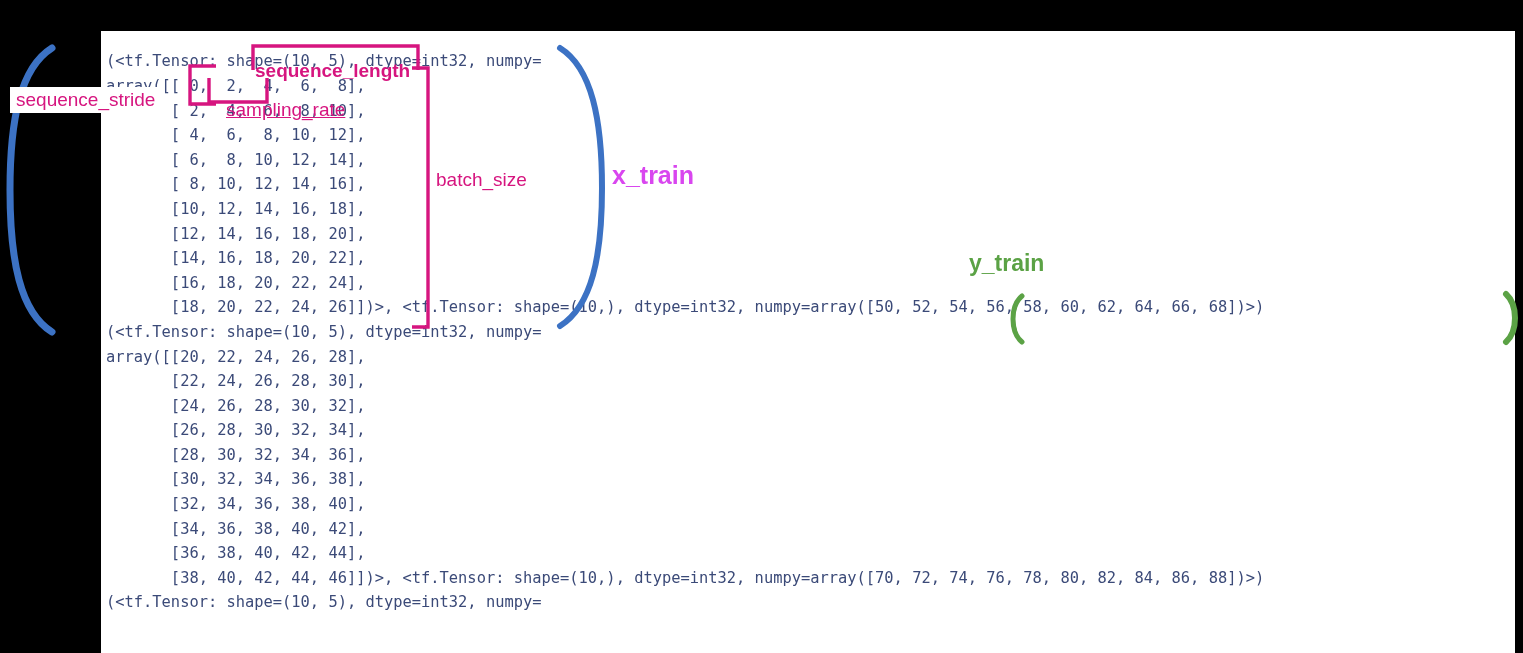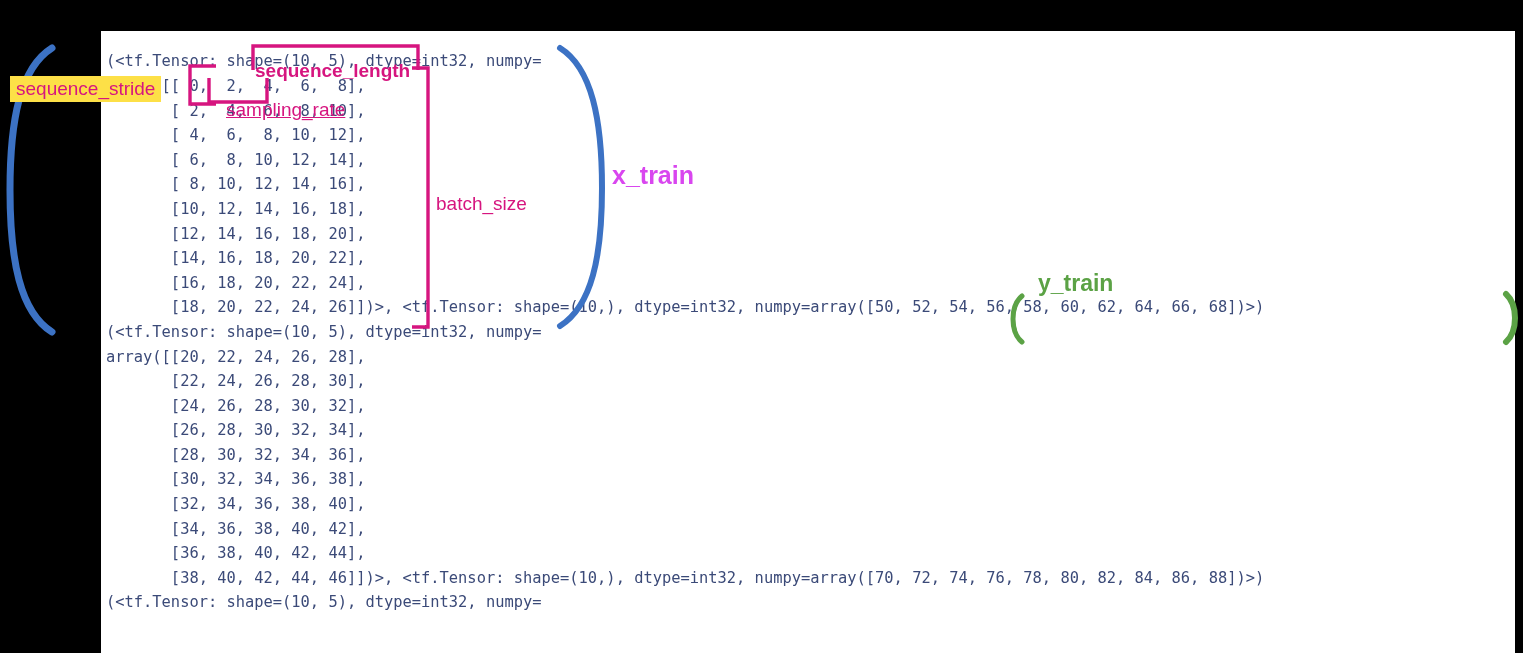--- a/index.html
+++ b/index.html
@@ -31,21 +31,21 @@
   
   .lbl{
     position:absolute;
     font-family:"Liberation Sans","DejaVu Sans",sans-serif;
     white-space:nowrap;
   }
   .lbl-magenta{color:#d6157f;font-size:19px;}
   .lbl-magenta-b{color:#d6157f;font-size:19px;font-weight:bold;}
   .lbl-blue-b{color:#d946ef;font-size:25px;font-weight:bold;}
   .lbl-green-b{color:#5ba245;font-size:23px;font-weight:bold;}
-  .whitebox{background:#fde047;padding:2px 6px;}
+  .whitebox{background:#ffffff;padding:2px 6px;margin-top:11px;}
 
   .mk{position:absolute;}
   svg{display:block;overflow:visible;}
 </style>
 </head>
 <body>
 
 <div id="stage" style="background: rgb(0, 0, 0);">
 
   <div id="code-panel" style="background: rgb(255, 255, 255);">
@@ -90,21 +90,21 @@
   <div class="mk" style="left:1004px;top:292px;">
     <svg width="24" height="54" viewBox="0 0 24 54">
       <path d="M 18 4 C 6 14 6 40 18 50" fill="none" stroke="#5ba245" stroke-width="5" stroke-linecap="round"></path>
     </svg>
   </div>
   <div class="mk" style="left:1500px;top:290px;">
     <svg width="24" height="56" viewBox="0 0 24 56">
       <path d="M 6 4 C 18 15 18 41 6 52" fill="none" stroke="#5ba245" stroke-width="6" stroke-linecap="round"></path>
     </svg>
   </div>
-  <div class="lbl lbl-green-b" style="left:1038px;top:250px;margin-top:20px;">y_train</div>
+  <div class="lbl lbl-green-b" style="left:969px;top:250px;">y_train</div>
 
   <div class="mk" style="left:250px;top:40px;">
     <svg width="175" height="34" viewBox="0 0 175 34">
       <path d="M 3 30 L 3 6 L 168 6 L 168 30" fill="none" stroke="#d6157f" stroke-width="3.4" stroke-linejoin="miter"></path>
     </svg>
   </div>
   <div class="lbl lbl-magenta-b" style="left:255px;top:12px;margin-top:48px;">sequence_length</div>
 
   <div class="mk" style="left:186px;top:62px;">
     <svg width="36" height="48" viewBox="0 0 36 48">
@@ -118,15 +118,15 @@
       <path d="M 4 2 L 4 26 L 62 26 L 62 2" fill="none" stroke="#d6157f" stroke-width="3.4" stroke-linejoin="miter"></path>
     </svg>
   </div>
   <div class="lbl lbl-magenta" style="left:226px;top:99px;text-decoration:underline;">sampling_rate</div>
 
   <div class="mk" style="left:408px;top:64px;">
     <svg width="26" height="268" viewBox="0 0 26 268">
       <path d="M 4 4 L 20 4 L 20 263 L 4 263" fill="none" stroke="#d6157f" stroke-width="3.4" stroke-linejoin="miter"></path>
     </svg>
   </div>
-  <div class="lbl lbl-magenta" style="left:436px;top:169px;margin-top:24px;">batch_size</div>
+  <div class="lbl lbl-magenta" style="left:436px;top:169px;">batch_size</div>
 
 </div>
 
 </body></html>

